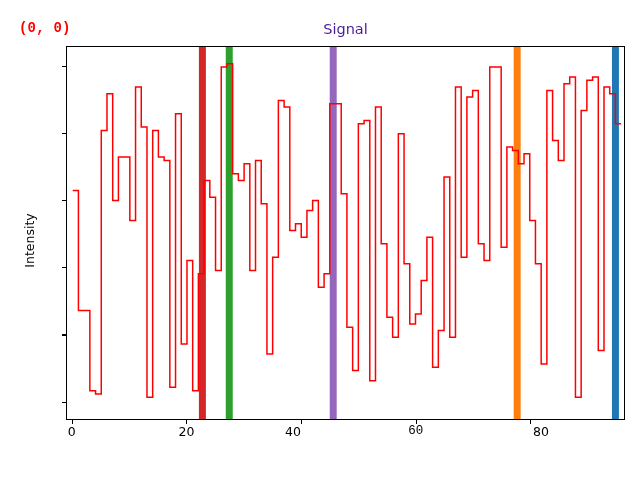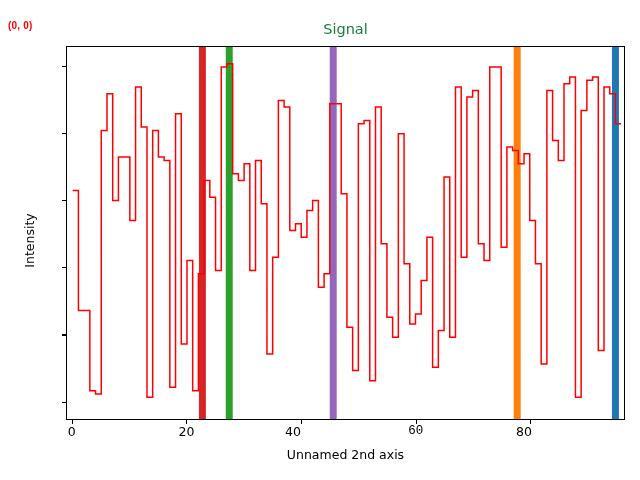--- a/index.html
+++ b/index.html
@@ -19,39 +19,39 @@
     position: absolute;
     left: 0; top: 0;
     width: 640px;
     height: 480px;
     background: #ffffff;
   }
 
   
   #coord-readout {
     position: absolute;
-    left: 8px;
+    left: 19px;
     top: 20px;
-    font-size: 10px;
+    font-size: 14px;
     font-weight: bold;
     color: #ff0000;
     letter-spacing: 0.2px;
     white-space: nowrap;
-    font-family: Liberation Sans, sans-serif;
+    font-family: Liberation Mono, monospace;
   }
 
   
   #chart-title {
     position: absolute;
     left: 66px;
     top: 21px;
     width: 559px;
     text-align: center;
     font-size: 14.5px;
-    color: #15803d;
+    color: #4c1d95;
     font-family: "DejaVu Sans", sans-serif;
   }
 
   
   #axes {
     position: absolute;
     left: 66px;
     top: 46px;
     width: 559px;
     height: 374px;
@@ -149,21 +149,20 @@
       <div class="ytick-mark" style="top: 133.211px;"></div>
       <div class="ytick-mark" style="top: 66.1256px;"></div>
       <div class="xtick-label" style="left: 71.7333px;">0</div>
       <div class="xtick-mark" style="left: 71.7333px;"></div>
       <div class="xtick-label" style="left: 186.4px; text-align: right;">20</div>
       <div class="xtick-mark" style="left: 186.4px;"></div>
       <div class="xtick-label" style="left: 293px;">40</div>
       <div class="xtick-mark" style="left: 301.067px;"></div>
       <div class="xtick-label" style="left: 415.733px; font-family: Liberation Mono, monospace;">60</div>
       <div class="xtick-mark" style="left: 415.733px;"></div>
-      <div class="xtick-label" style="left: 524px;">80</div>
+      <div class="xtick-label" style="left: 541px;">80</div>
       <div class="xtick-mark" style="left: 530.4px;"></div>
     </div>
 
   <div id="ylabel">Intensity</div>
 
-  <div id="xlabel">Unnamed 2nd axis</div>
 
 </div>
 
 </body></html>

